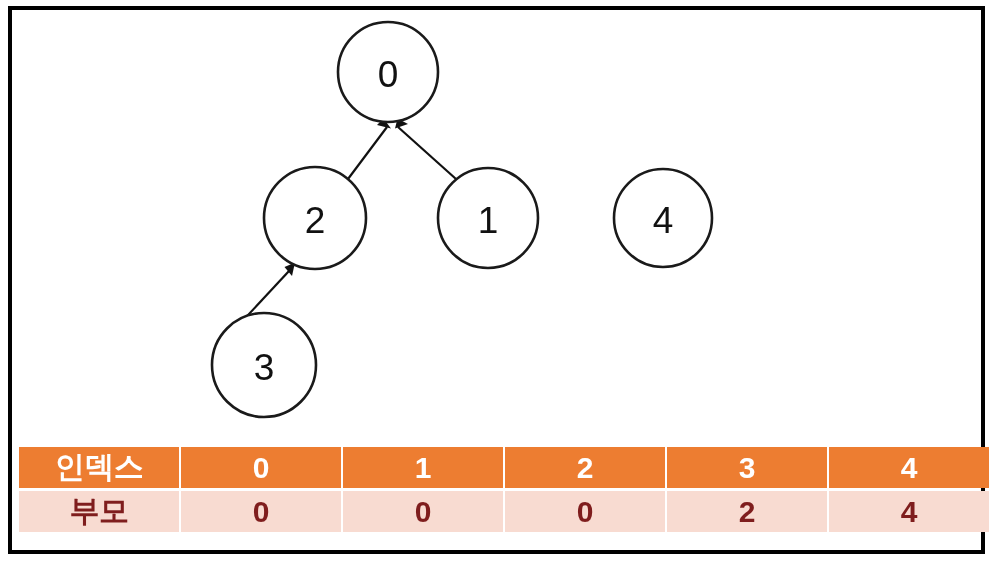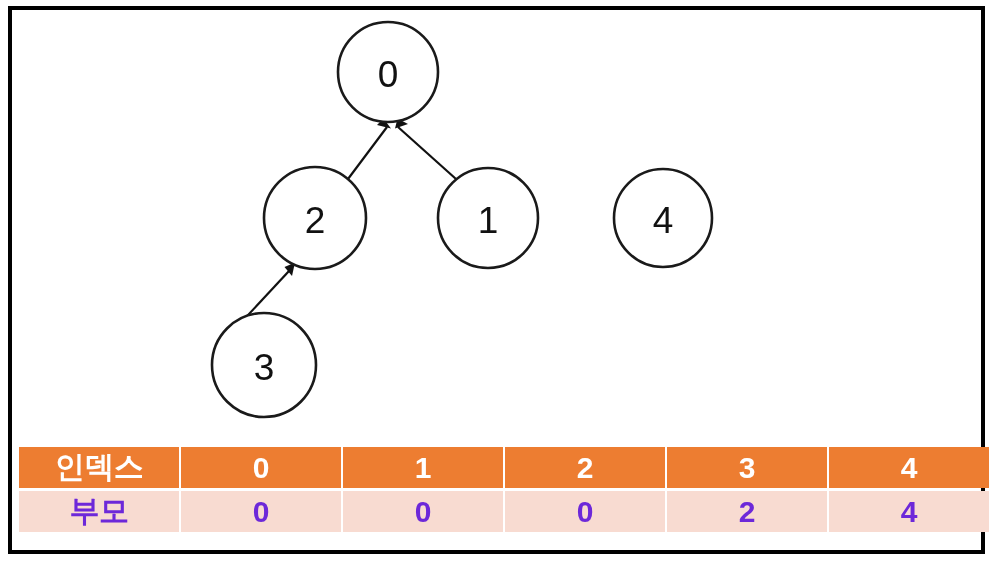--- a/index.html
+++ b/index.html
@@ -81,21 +81,21 @@
     font-weight: bold;
     font-size: 30px;
     padding: 0;
   }
   .hdr-cell {
     background: #ED7D31;
     color: #ffffff;
   }
   .data-cell {
     background: #F8DBD1;
-    color: #6d28d9;
+    color: #7f1d1d;
   }
   .row-label {
     font-size: 29px;
     letter-spacing: -0.5px;
   }
   col.label-col { width: 160px; }
   col.val-col { width: 160px; }
 </style>
 </head>
 <body>

